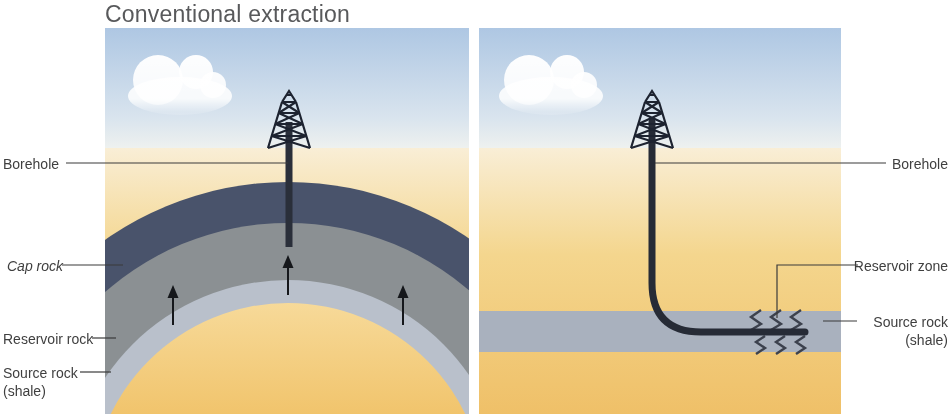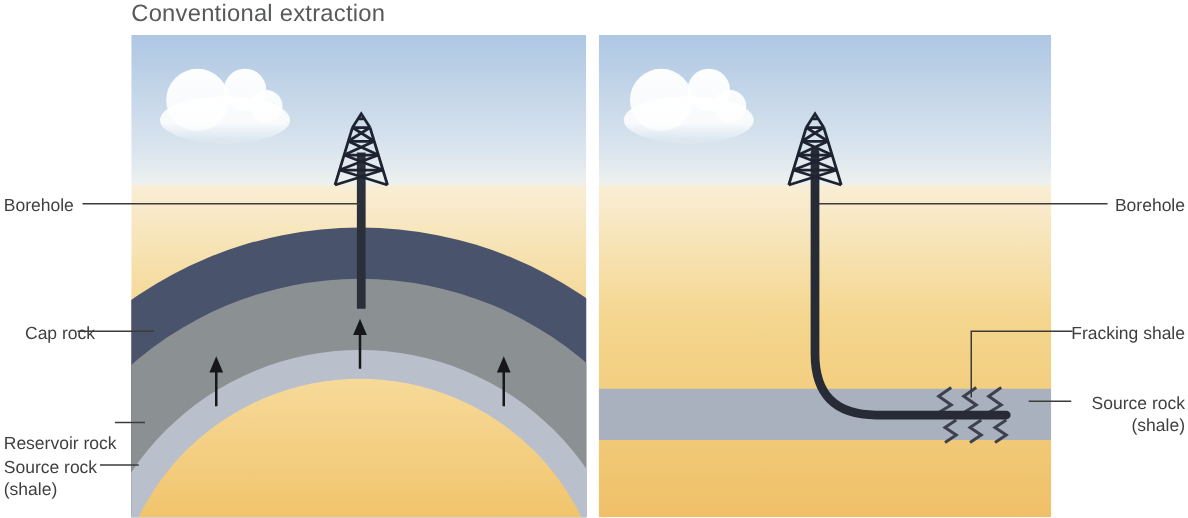--- a/index.html
+++ b/index.html
@@ -2,21 +2,21 @@
 <html><head>
 <meta charset="utf-8">
 <style>
   html,body { margin:0; padding:0; background:#ffffff; }
   .stage {
     position:relative; width:950px; height:414px;
     font-family:"Liberation Sans", sans-serif;
     background:#ffffff; overflow:hidden;
   }
   .title {
-    position:absolute; top:1px; font-size:19px; color:#58595b;
+    position:absolute; top:1px; font-size:23px; color:#58595b;
     letter-spacing:0.2px; white-space:nowrap;
   }
   .title.left  { left:105px; }
   .title.right { left:479px; }
   .panel { position:absolute; top:28px; }
   .panel.left  { left:105px; width:364px; height:386px; }
   .panel.right { left:479px; width:362px; height:386px; }
   .panel svg { display:block; }
   .lbl {
     position:absolute; font-size:14px; color:#3f3f3f;
@@ -171,27 +171,27 @@
       <path d="M62,265 H123"></path>
       <path d="M92,338 H116"></path>
       <path d="M80,372 H111"></path>
       <path d="M655,163 H886"></path>
       <path d="M858,265 H777 V318"></path>
       <path d="M823,321 H857"></path>
     </g>
   </svg>
 
   <div class="lbl" style="left:3px; top:155px;">Borehole</div>
-  <div class="lbl" style="left:20px; top:257px;">Cap rock</div>
-  <div class="lbl" style="left:3px; top:345px;">Reservoir rock</div>
+  <div class="lbl" style="left:7px; top:257px;font-style:italic;">Cap rock</div>
+  <div class="lbl" style="left:3px; top:330px;">Reservoir rock</div>
   <div class="lbl" style="left:3px; top:364px;">
     <span>Source rock</span>
     <span>(shale)</span>
   </div>
 
   <div class="lbl rt" style="top:155px;">Borehole</div>
-  <div class="lbl rt" style="top:257px;">Fracking shale</div>
+  <div class="lbl rt" style="top:257px;">Reservoir zone</div>
   <div class="lbl rt" style="top:313px;">
     <span>Source rock</span>
     <span>(shale)</span>
   </div>
 
 </div>
 
 </body></html>

